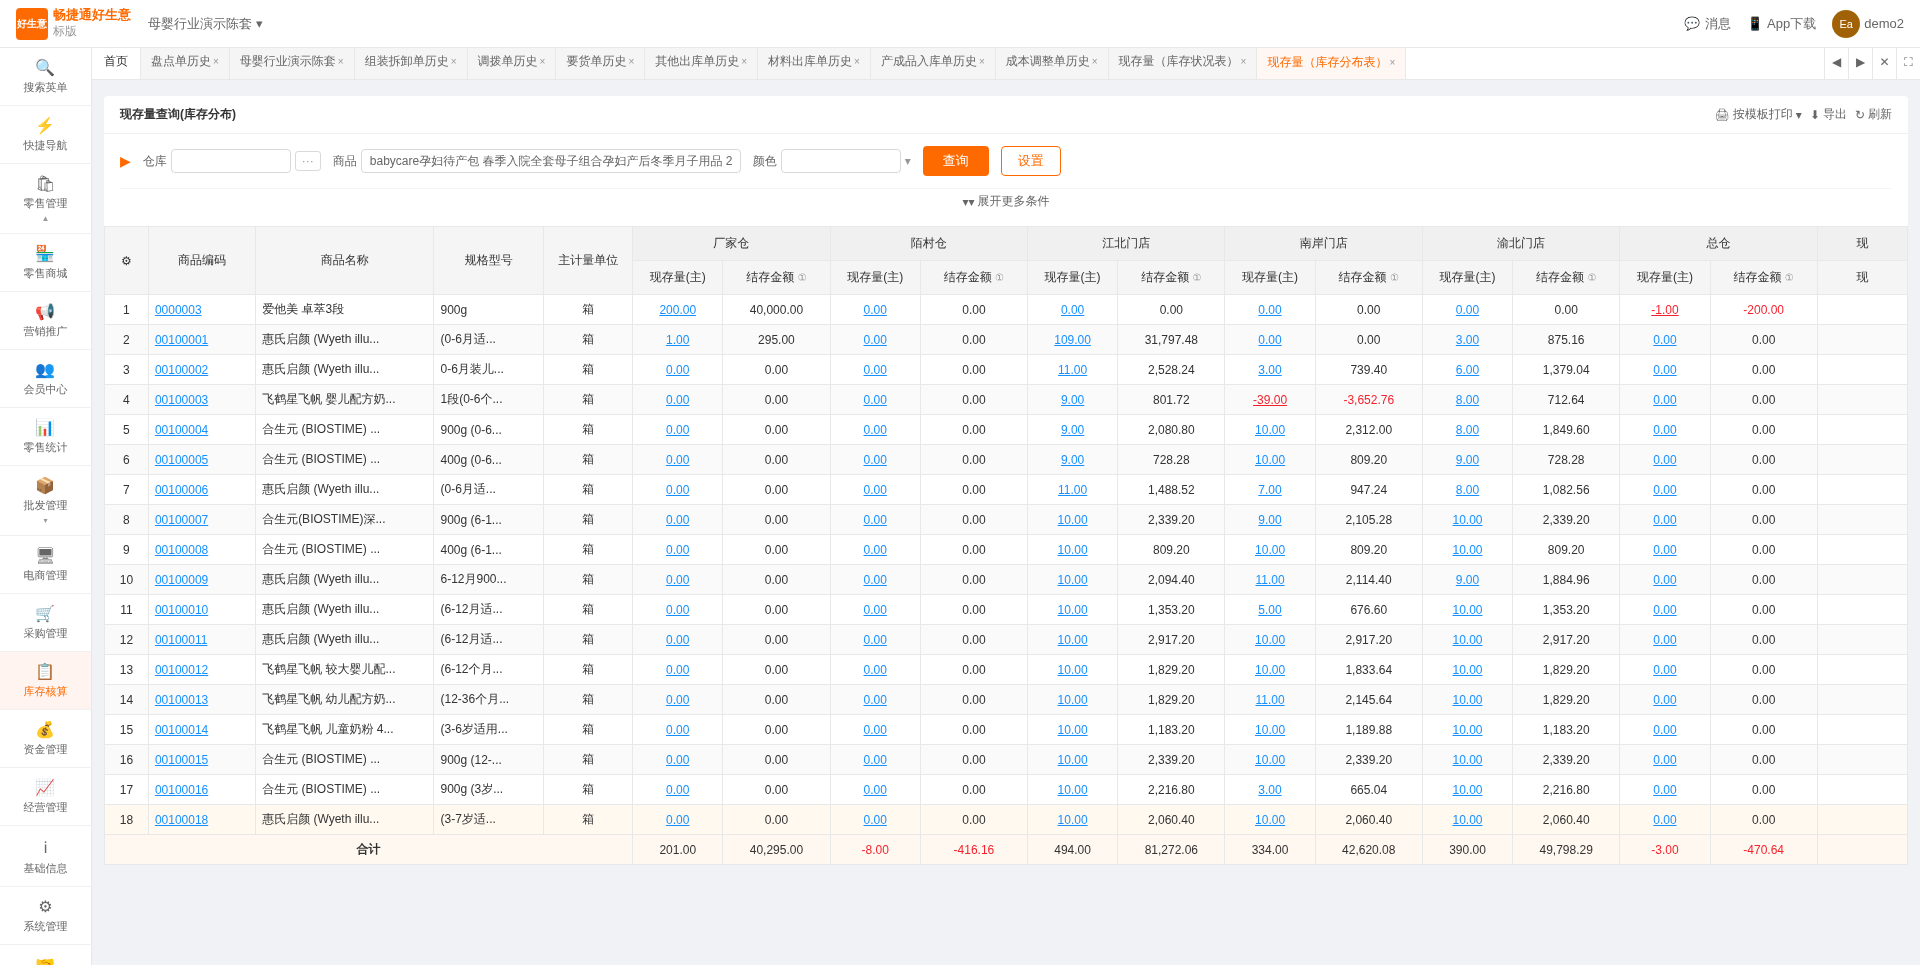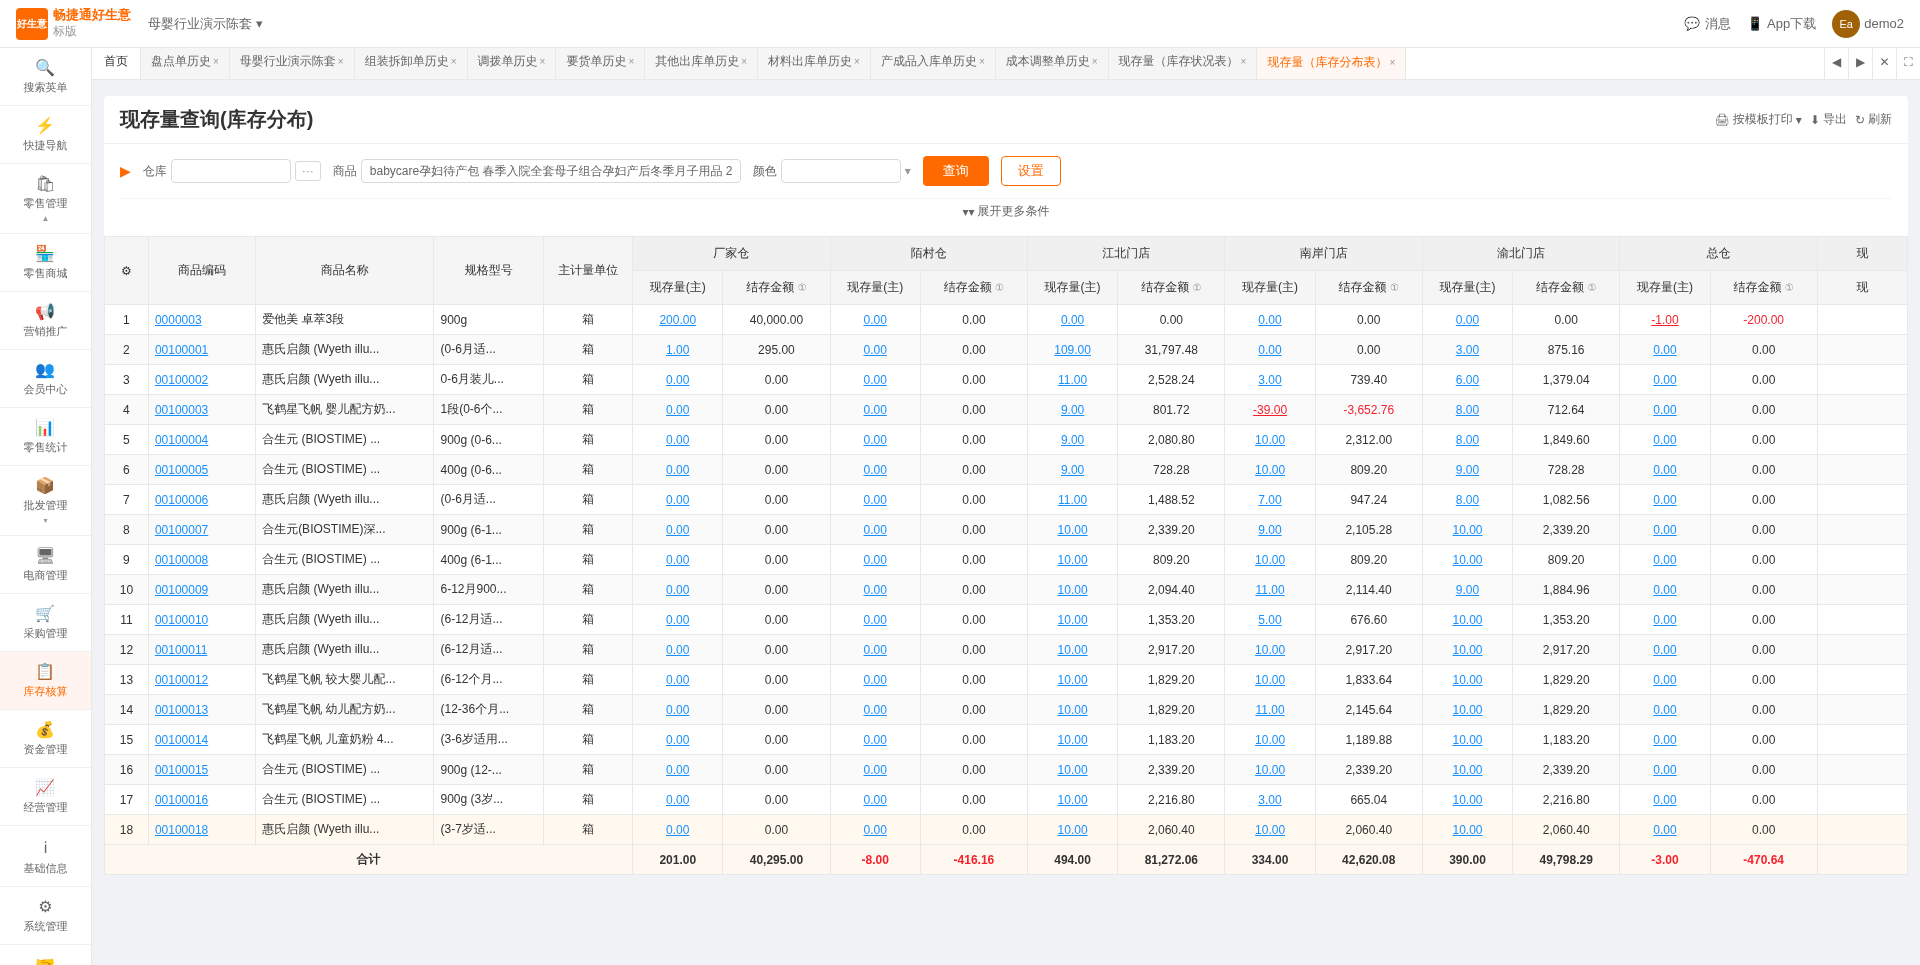--- a/index.html
+++ b/index.html
@@ -99,21 +99,21 @@
     
     .page-header {
       background: #fff;
       padding: 10px 16px;
       border-radius: 4px 4px 0 0;
       display: flex;
       align-items: center;
       justify-content: space-between;
       border-bottom: 1px solid #f0f0f0;
     }
-    .page-title { font-size: 20px; font-weight: bold; color: #333; }
+    .page-title { font-size: 12px; font-weight: bold; color: #333; }
     .header-actions { display: flex; gap: 8px; align-items: center; color: #666; font-size: 12px; }
     .header-action-item { display: flex; align-items: center; gap: 3px; cursor: pointer; }
 
     
     .search-bar {
       background: #fff;
       padding: 12px 16px;
       display: flex;
       align-items: center;
       gap: 12px;
@@ -210,21 +210,21 @@
       border: 1px solid #e8e8e8;
       padding: 6px 6px;
       text-align: center;
       color: #333;
       white-space: nowrap;
     }
     tr:nth-child(even) td { background: #fafafa; }
     .td-link { color: #1890ff; cursor: pointer; text-decoration: underline; }
     .td-red { color: #f5222d; }
     .td-left { text-align: left; }
-    .footer-row td { background: #fff8f0; font-weight: bold; }
+    .footer-row td { background: #fff8f0; font-weight: normal; }
     .col-number { width: 36px; }
     .col-code { width: 88px; }
     .col-name { width: 140px; }
     .col-spec { width: 90px; }
     .col-unit { width: 60px; }
     .col-qty { width: 74px; }
     .col-amount { width: 88px; }
     .group-header { background: #f0f0f0; }
     .info-icon { color: #999; font-size: 10px; cursor: pointer; }
     .highlight-row td { background: #fff9f0 !important; }

